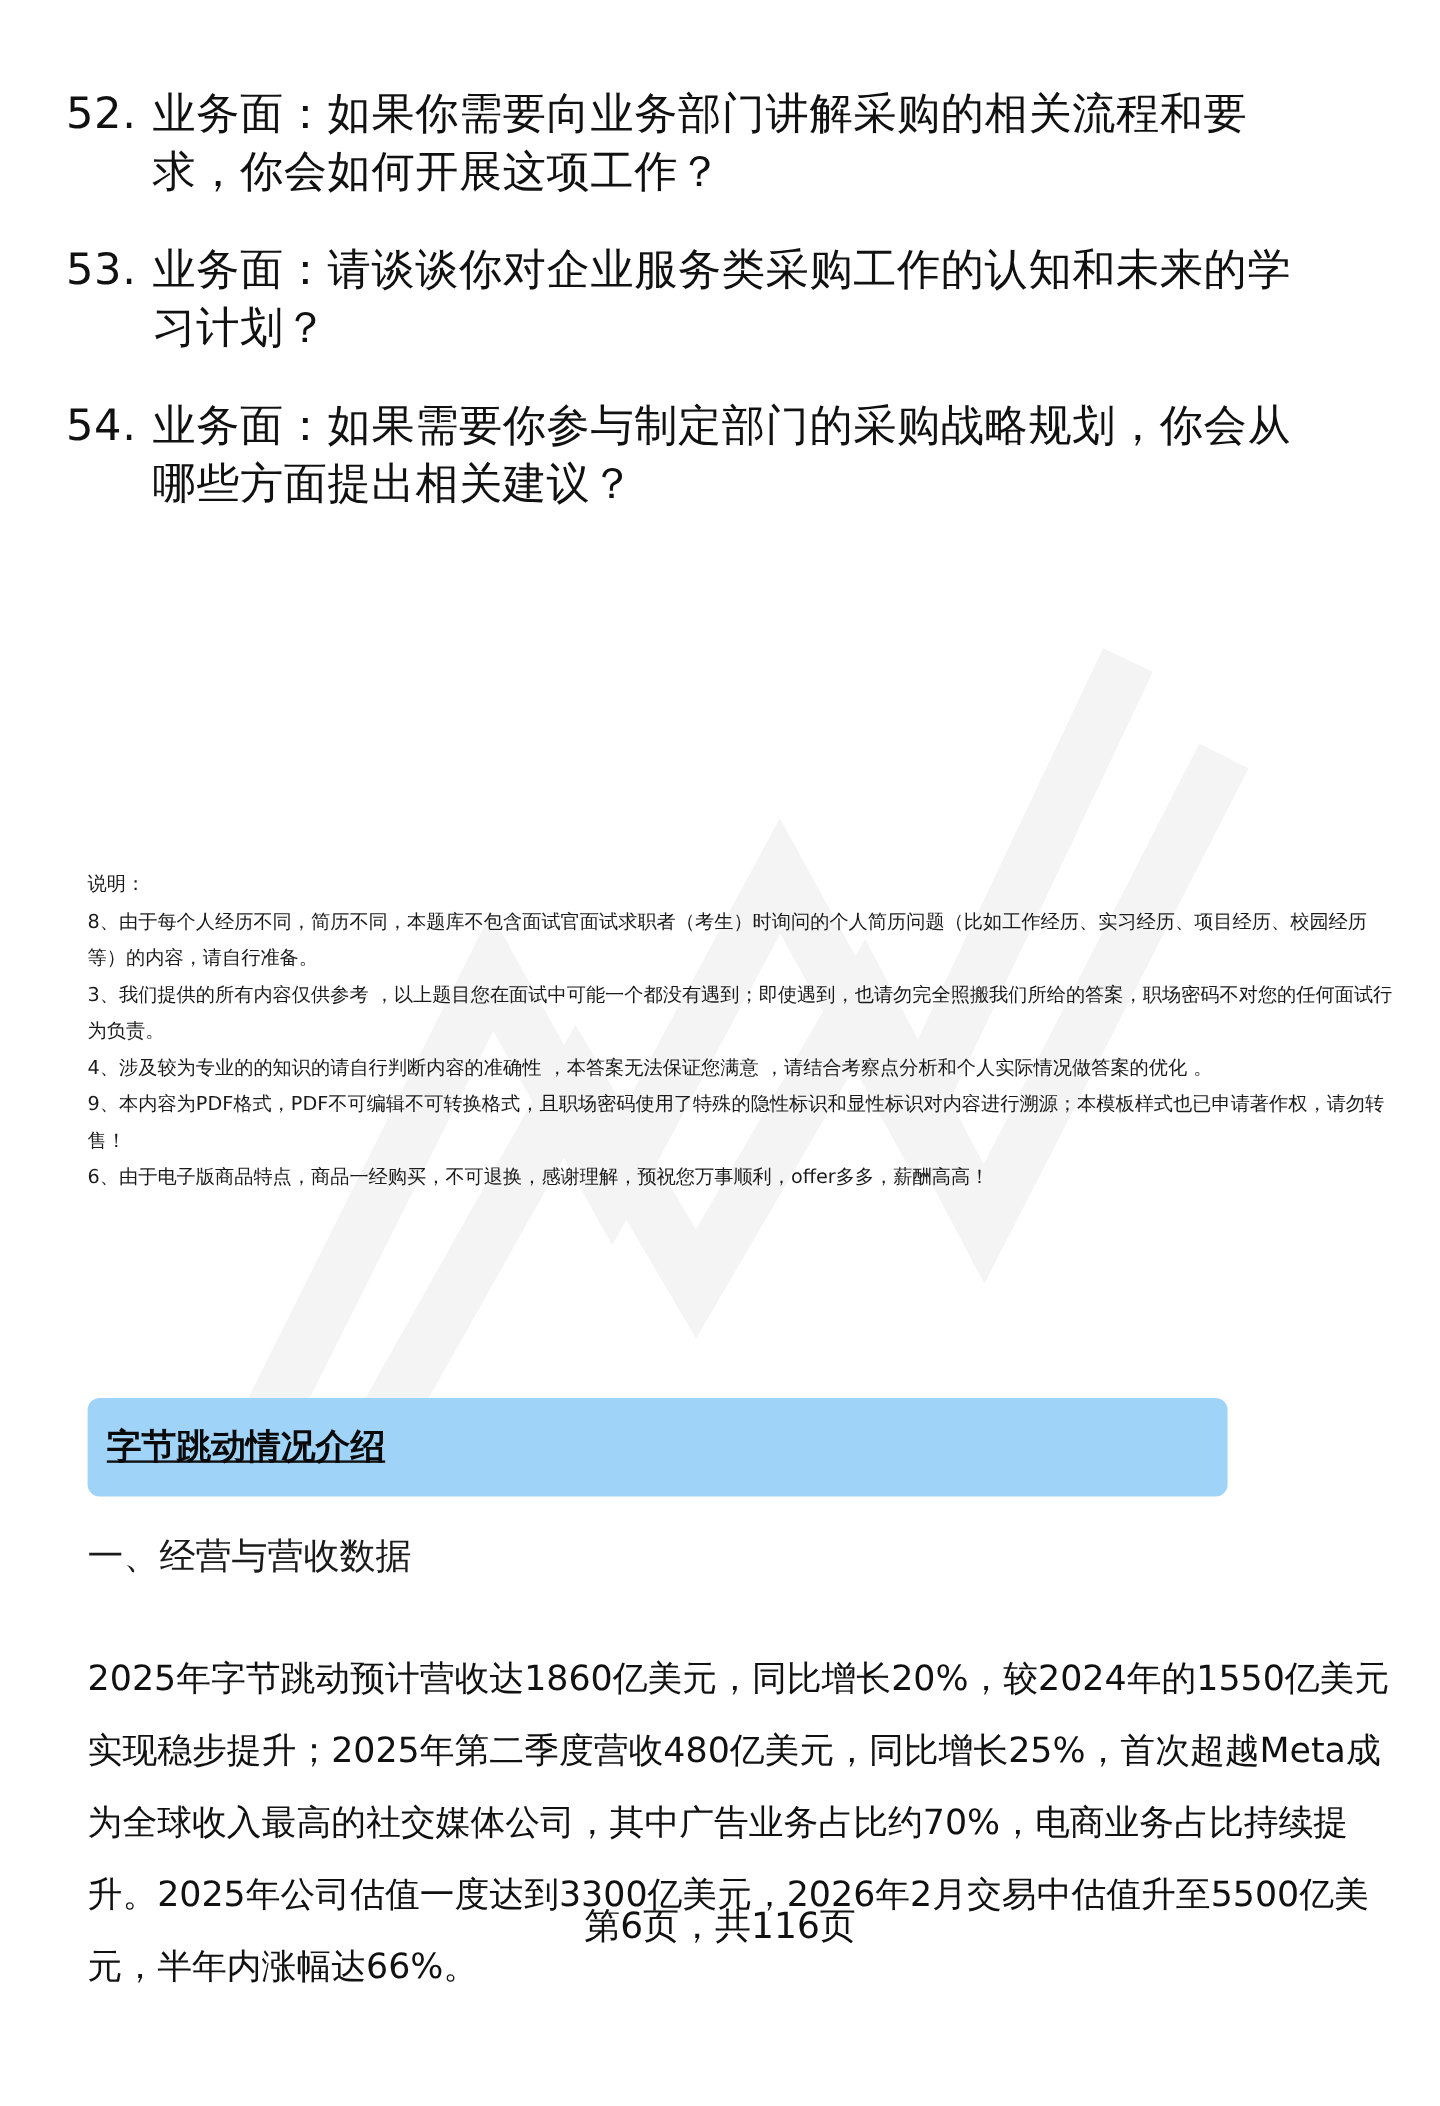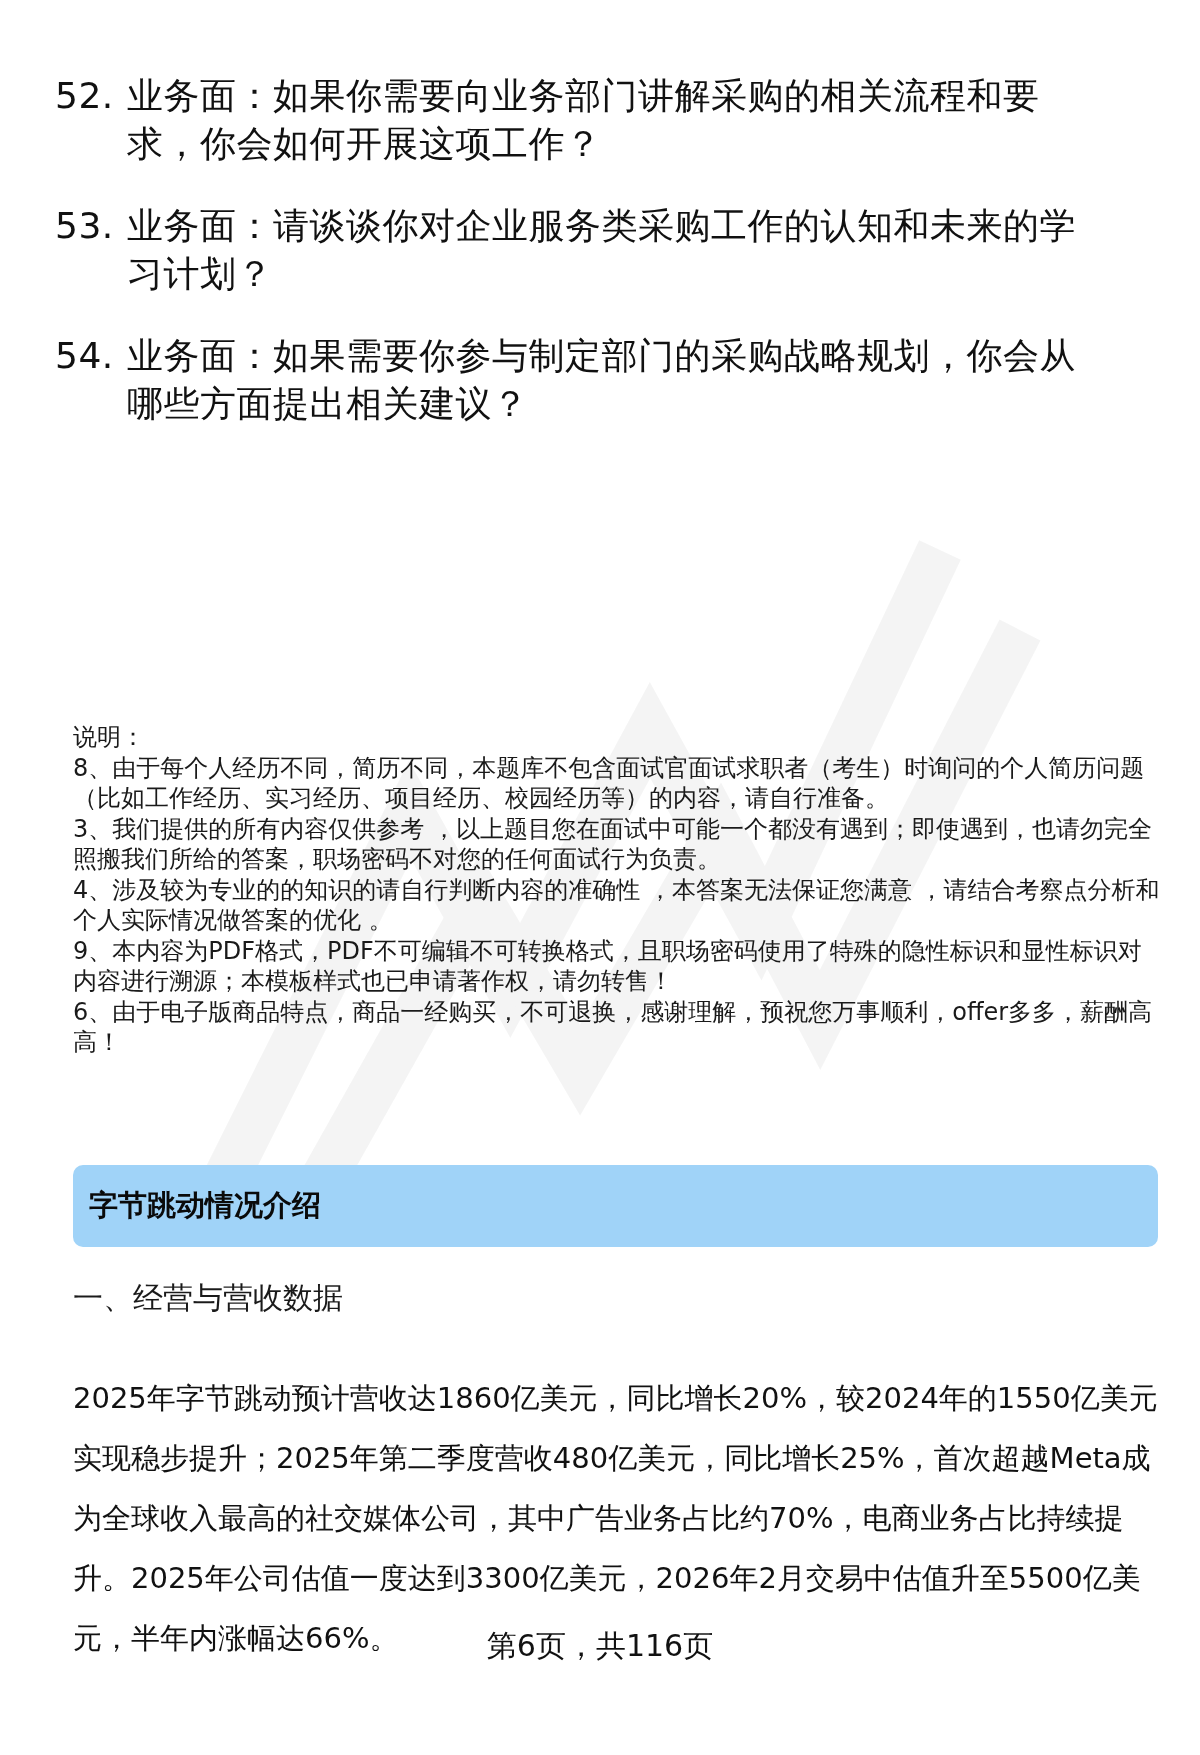--- a/index.html
+++ b/index.html
@@ -44,37 +44,38 @@
     }
     .q-text {
       flex: 1;
       padding-right: 40px;
     }
     .notes {
       position: absolute;
       left: 73px;
       top: 722px;
       width: 1090px;
-      font-size: 24px;
+      font-size: 16px;
       line-height: 30.5px;
       color: #1a1a1a;
     }
     .notes p {
       margin: 0;
     }
     .section-header {
       position: absolute;
       left: 73px;
       top: 1165px;
-      width: 1085px;
+      width: 950px;
       height: 82px;
       background: #a0d3f8;
       border-radius: 10px;
       display: flex;
       align-items: center;
+      text-decoration: underline;
     }
     .section-header .title {
       margin-left: 16px;
       font-size: 29px;
       font-weight: bold;
       color: #0a0a0a;
     }
     .sub-heading {
       position: absolute;
       left: 73px;
@@ -88,21 +89,21 @@
       left: 73px;
       top: 1368px;
       width: 1095px;
       font-size: 29px;
       line-height: 60px;
       color: #111111;
     }
     .page-footer {
       position: absolute;
       left: 0;
-      top: 1626px;
+      top: 1586px;
       width: 1200px;
       text-align: center;
       font-size: 30px;
       line-height: 40px;
       color: #111111;
     }
   </style>
 </head>
 <body>
 

